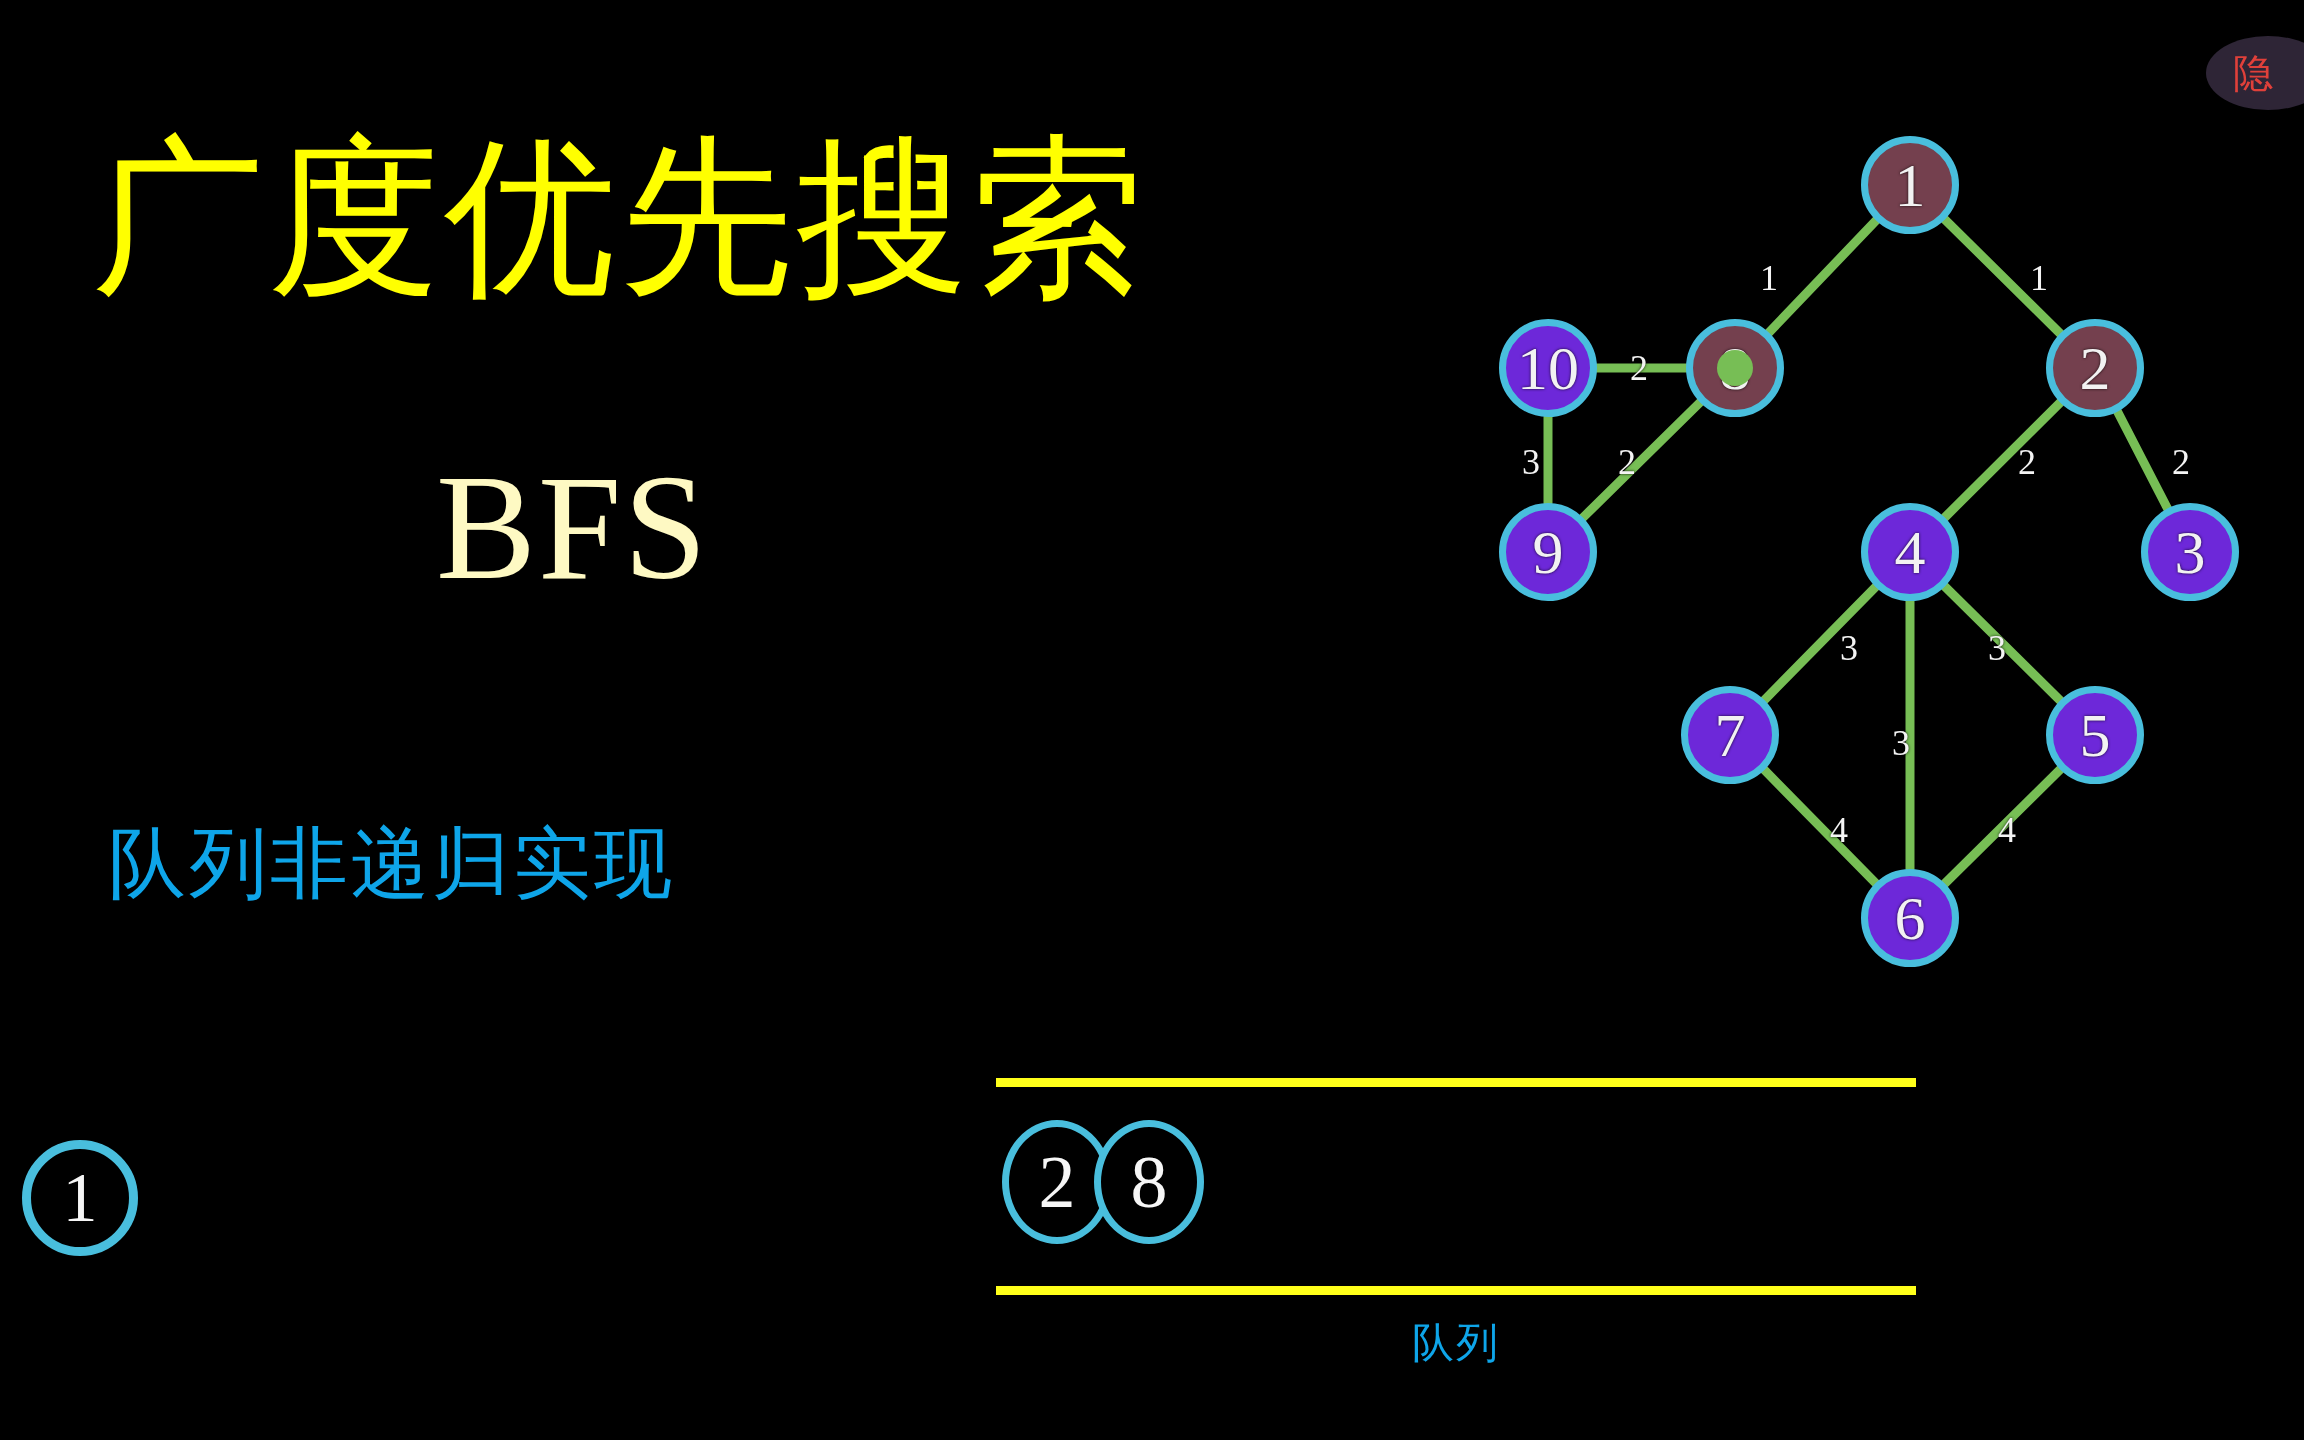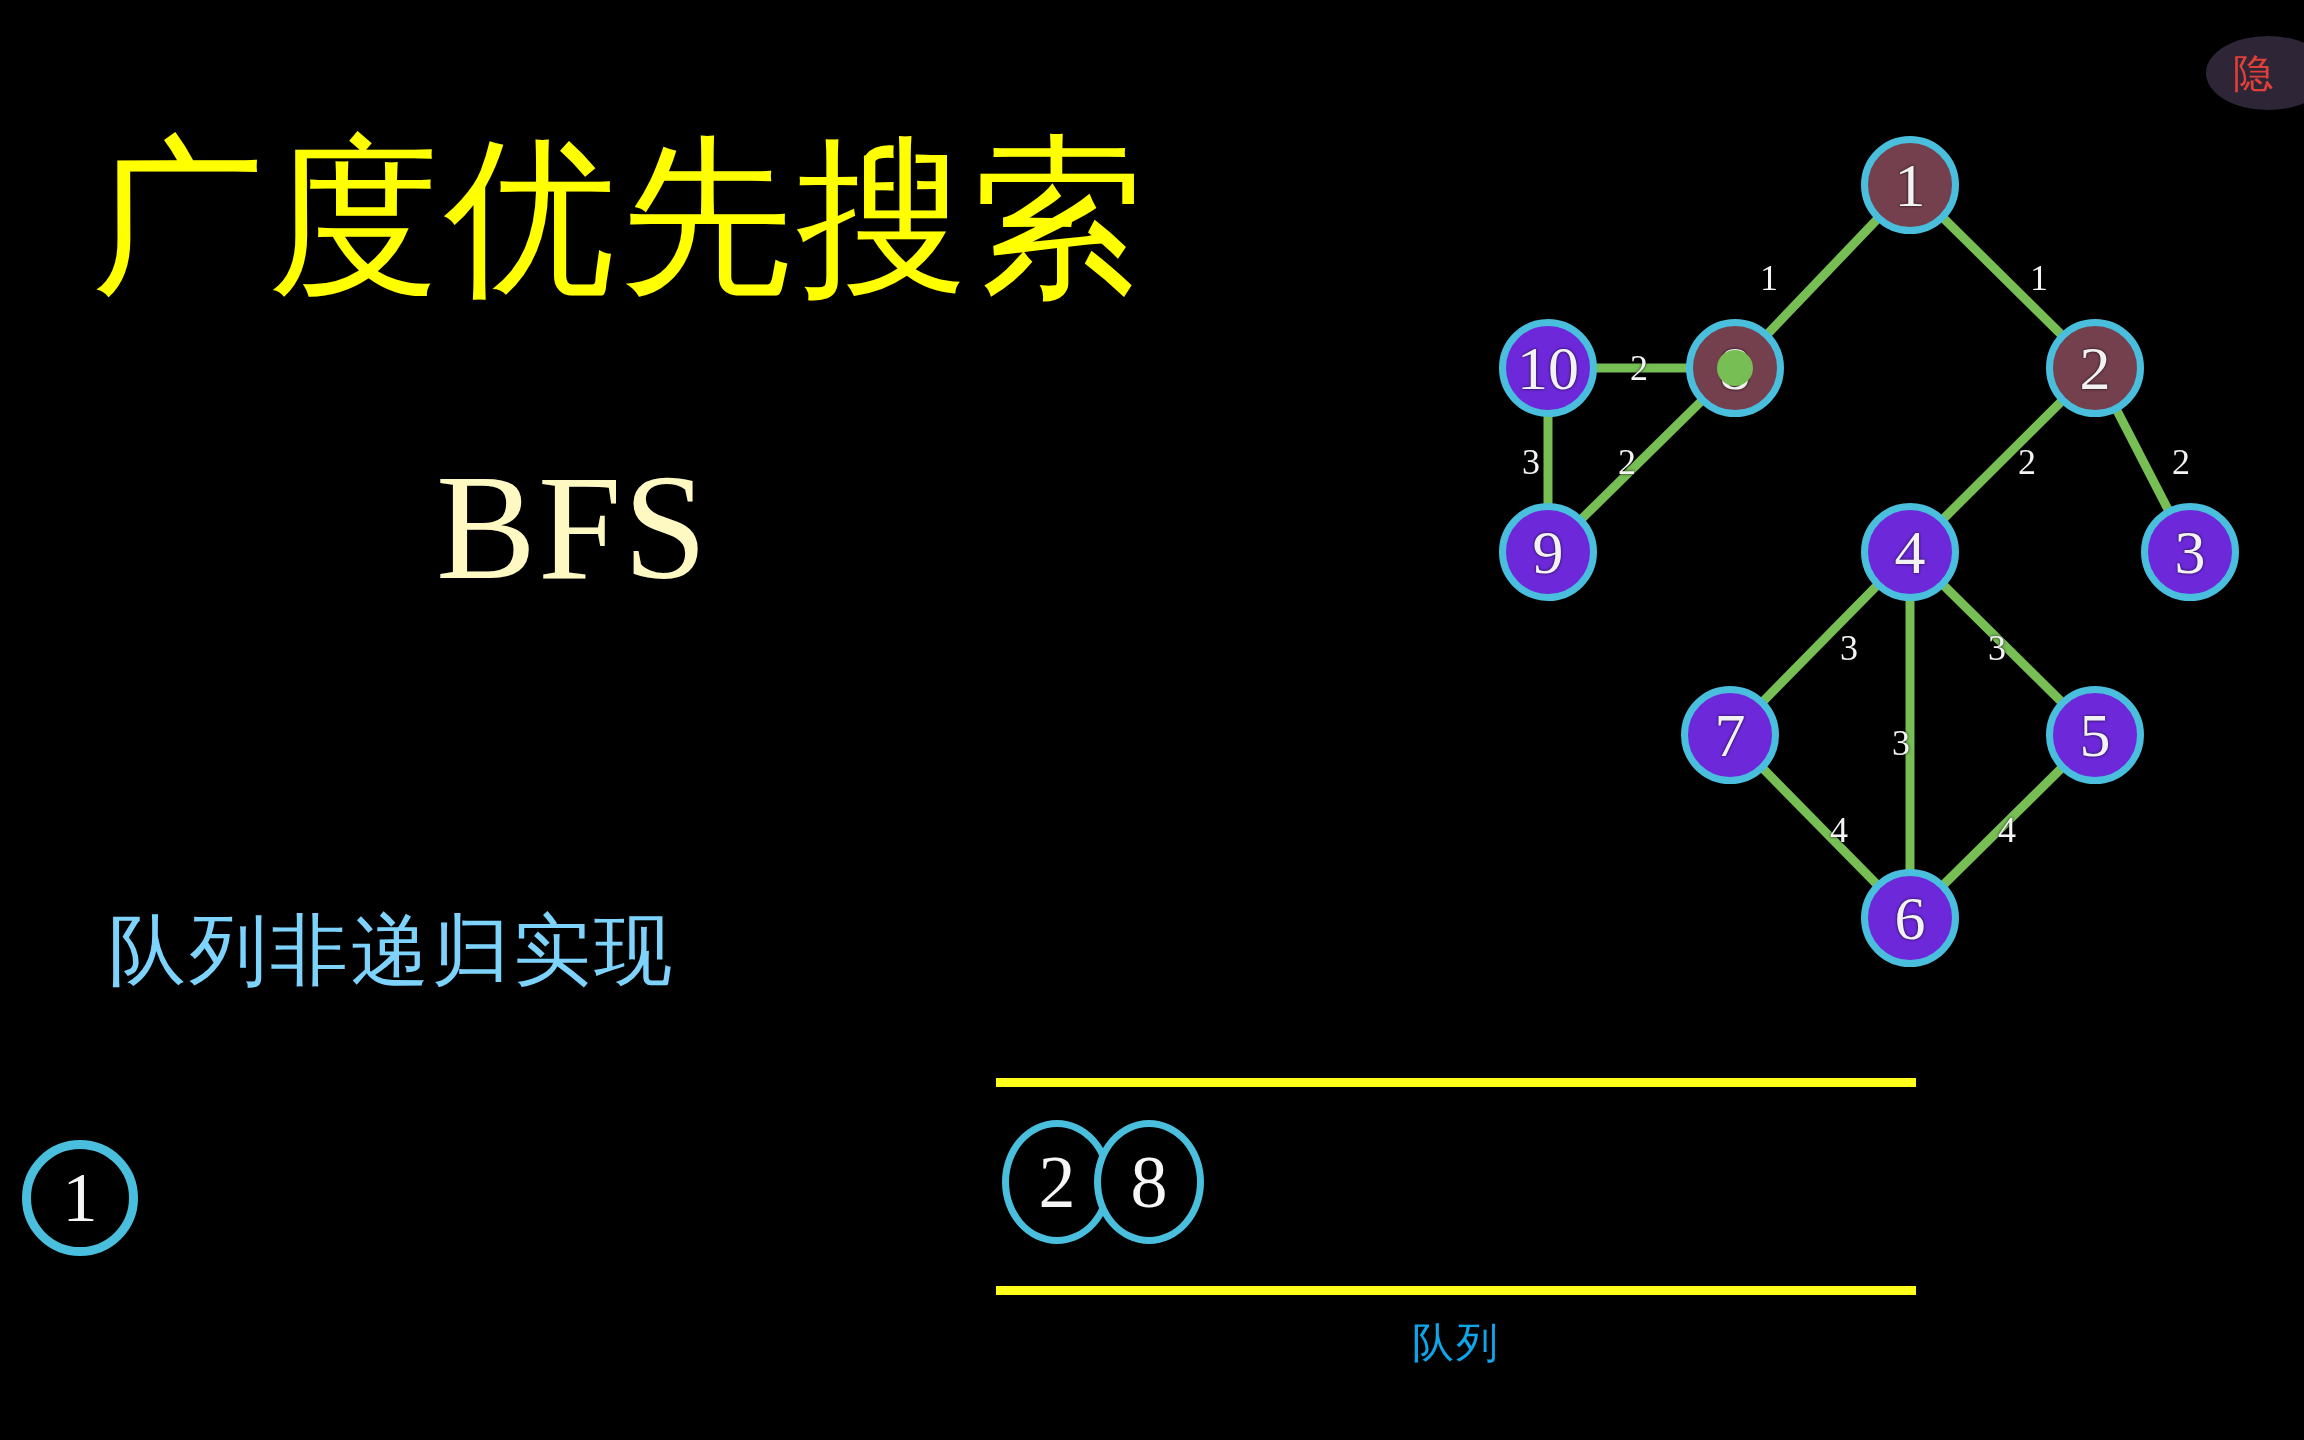--- a/index.html
+++ b/index.html
@@ -35,24 +35,24 @@
     font-size: 150px;
     line-height: 1;
     color: #fef9c3;
     letter-spacing: 2px;
     white-space: nowrap;
     font-family: "Liberation Serif", "DejaVu Serif", serif;
   }
   #title-note {
     position: absolute;
     left: 108px;
-    top: 911px;
+    top: 824px;
     font-size: 78px;
     line-height: 1;
-    color: #7dd3fc;
+    color: #0ea5e9;
     letter-spacing: 3px;
     white-space: nowrap;
     font-family: "DejaVu Serif", "Liberation Serif", serif;
   }
 
   
   #graph-panel {
     position: absolute;
     left: 1460px;
     top: 60px;

